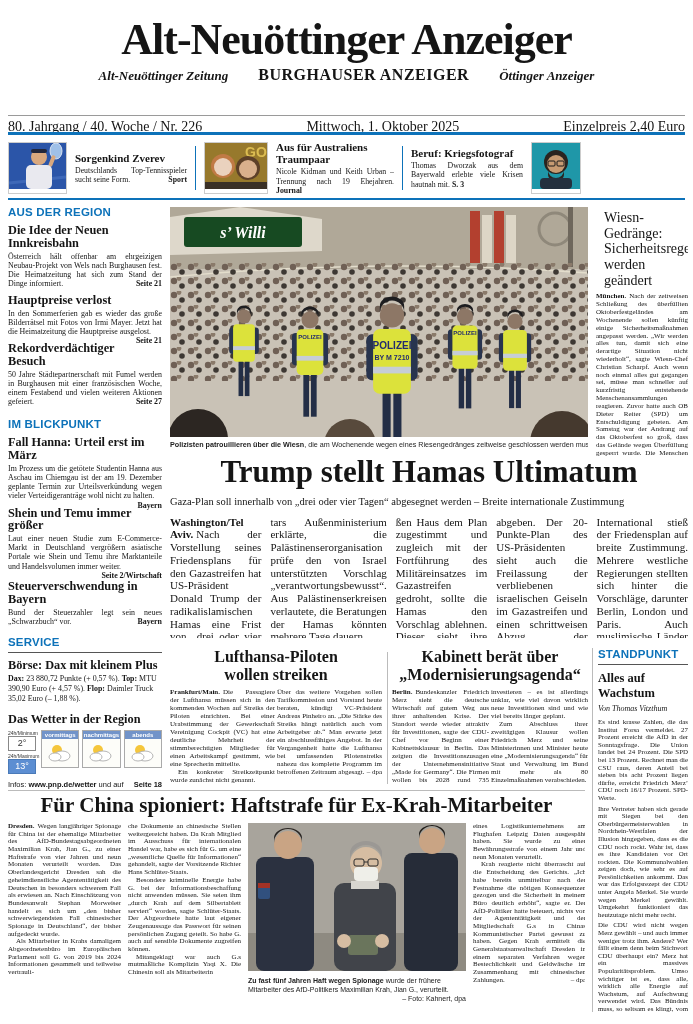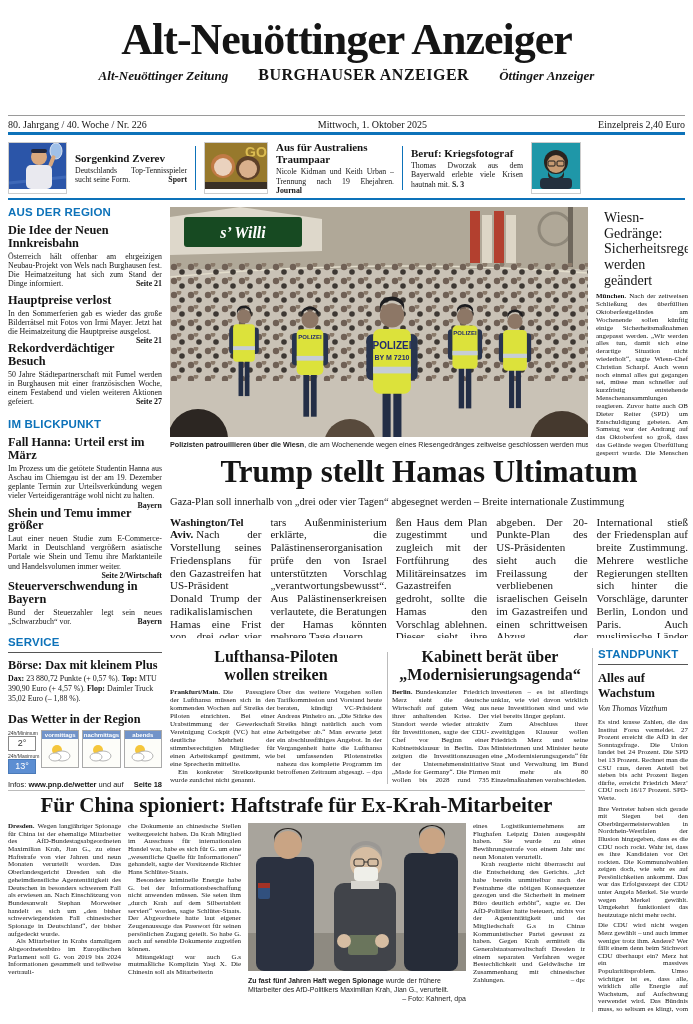--- a/index.html
+++ b/index.html
@@ -5,21 +5,21 @@
   html,body{margin:0;padding:0;background:#e8e8e8;}
   .page{position:relative;width:693px;height:1024px;background:#fff;margin:0 auto;
         font-family:"Liberation Serif","DejaVu Serif",serif;color:#151515;overflow:hidden;}
   .abs{position:absolute;}
   
   .mast-title{top:16px;left:0;width:693px;text-align:center;font-size:44px;font-weight:bold;letter-spacing:-1px;line-height:1.1;}
   .mast-sub{top:66px;left:0;width:693px;display:flex;justify-content:center;align-items:baseline;gap:30px;}
   .mast-sub .side{font-size:13px;font-weight:bold;font-style:italic;}
   .mast-sub .mid{font-size:16px;font-weight:bold;letter-spacing:.5px;}
   .rule{background:#9a9a9a;}
-  .inforow{top:119px;left:8px;width:677px;display:flex;justify-content:space-between;font-size:10px;gap:34px;}
+  .inforow{top:119px;left:8px;width:677px;display:flex;justify-content:space-between;font-size:14px;gap:34px;}
   .bluebar{background:#0d72b9;}
   
   .teasers{top:141px;left:8px;width:677px;height:54px;display:flex;align-items:center;gap:8px;}
   .t-img{flex:0 0 auto;border:1px solid #ccc;}
   .t-txt{flex:1 1 auto;}
   .t-title{font-size:11px;font-weight:bold;line-height:1.1;margin-bottom:2px;}
   .t-body{font-size:7.8px;line-height:1.18;text-align:justify;}
   .t-div{flex:0 0 1px;width:1px;height:44px;background:#0d72b9;}
   
   .sidebar{top:206px;left:8px;width:154px;height:586px;overflow:hidden;}

